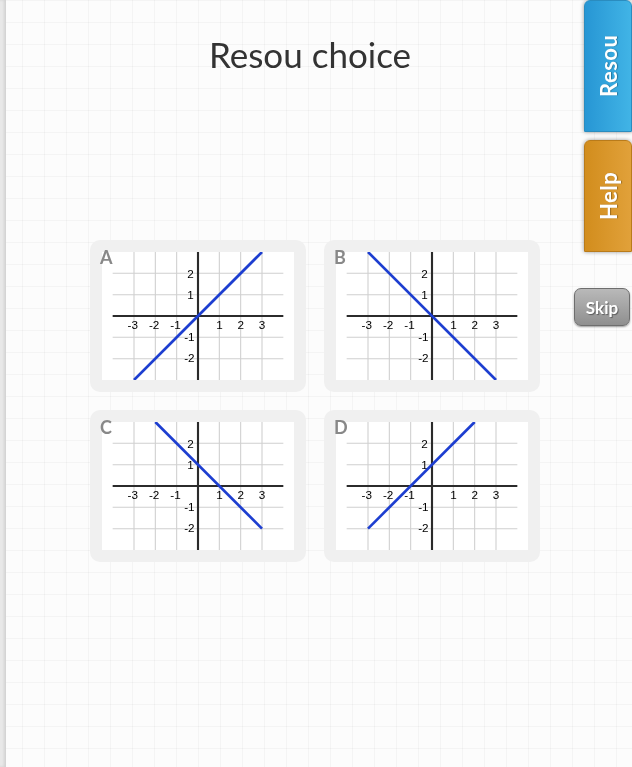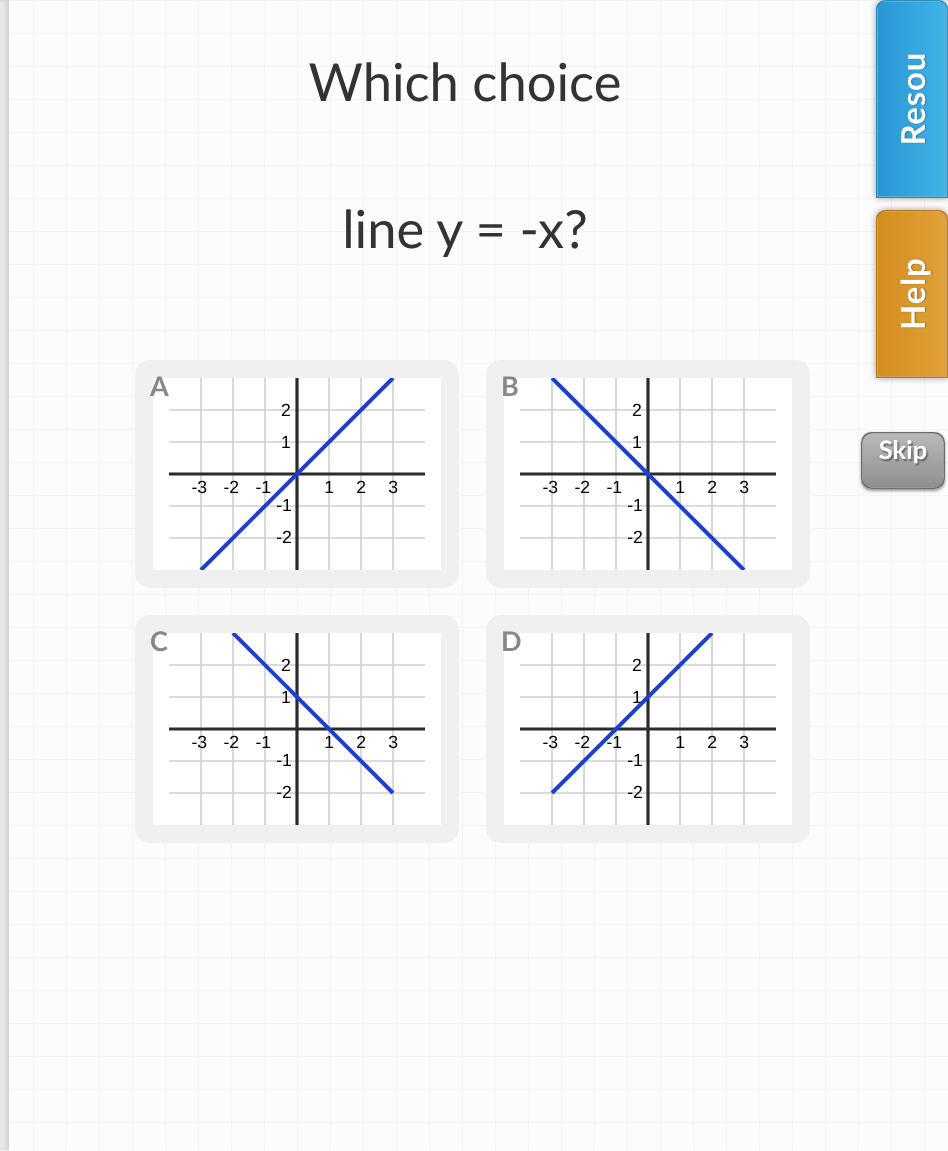--- a/index.html
+++ b/index.html
@@ -129,36 +129,36 @@
     top: 288px;
     width: 54px;
     height: 36px;
     background: linear-gradient(to bottom, #b9b9b9, #8f8f8f);
     border: 1px solid #6e6e6e;
     border-radius: 7px;
     color: #fff;
     font-size: 17px;
     font-weight: 700;
     display: flex;
+    align-items: center;
     justify-content: center;
     box-shadow: 0 1px 2px rgba(0,0,0,0.4);
     text-shadow: 1px 1px 1px rgba(0,0,0,0.4);
     cursor: pointer;
   }
 </style>
 </head>
 <body>
 
 <div class="page-bg-grid"></div>
 <div class="left-edge"></div>
 
 <div class="question">
-  <span>Which choice</span><br>
+  <span>Resou choice</span><br>
   <br>
-  <span>line y = -x?</span>
 </div>
 
 <div class="choices">
 
   <div class="choice-card">
     <span class="choice-letter">A</span>
     <div class="plot-wrap">
       <svg class="plot" viewBox="0 0 180 120">
         <g class="grid">
           <line x1="30" y1="0" x2="30" y2="120"></line>

